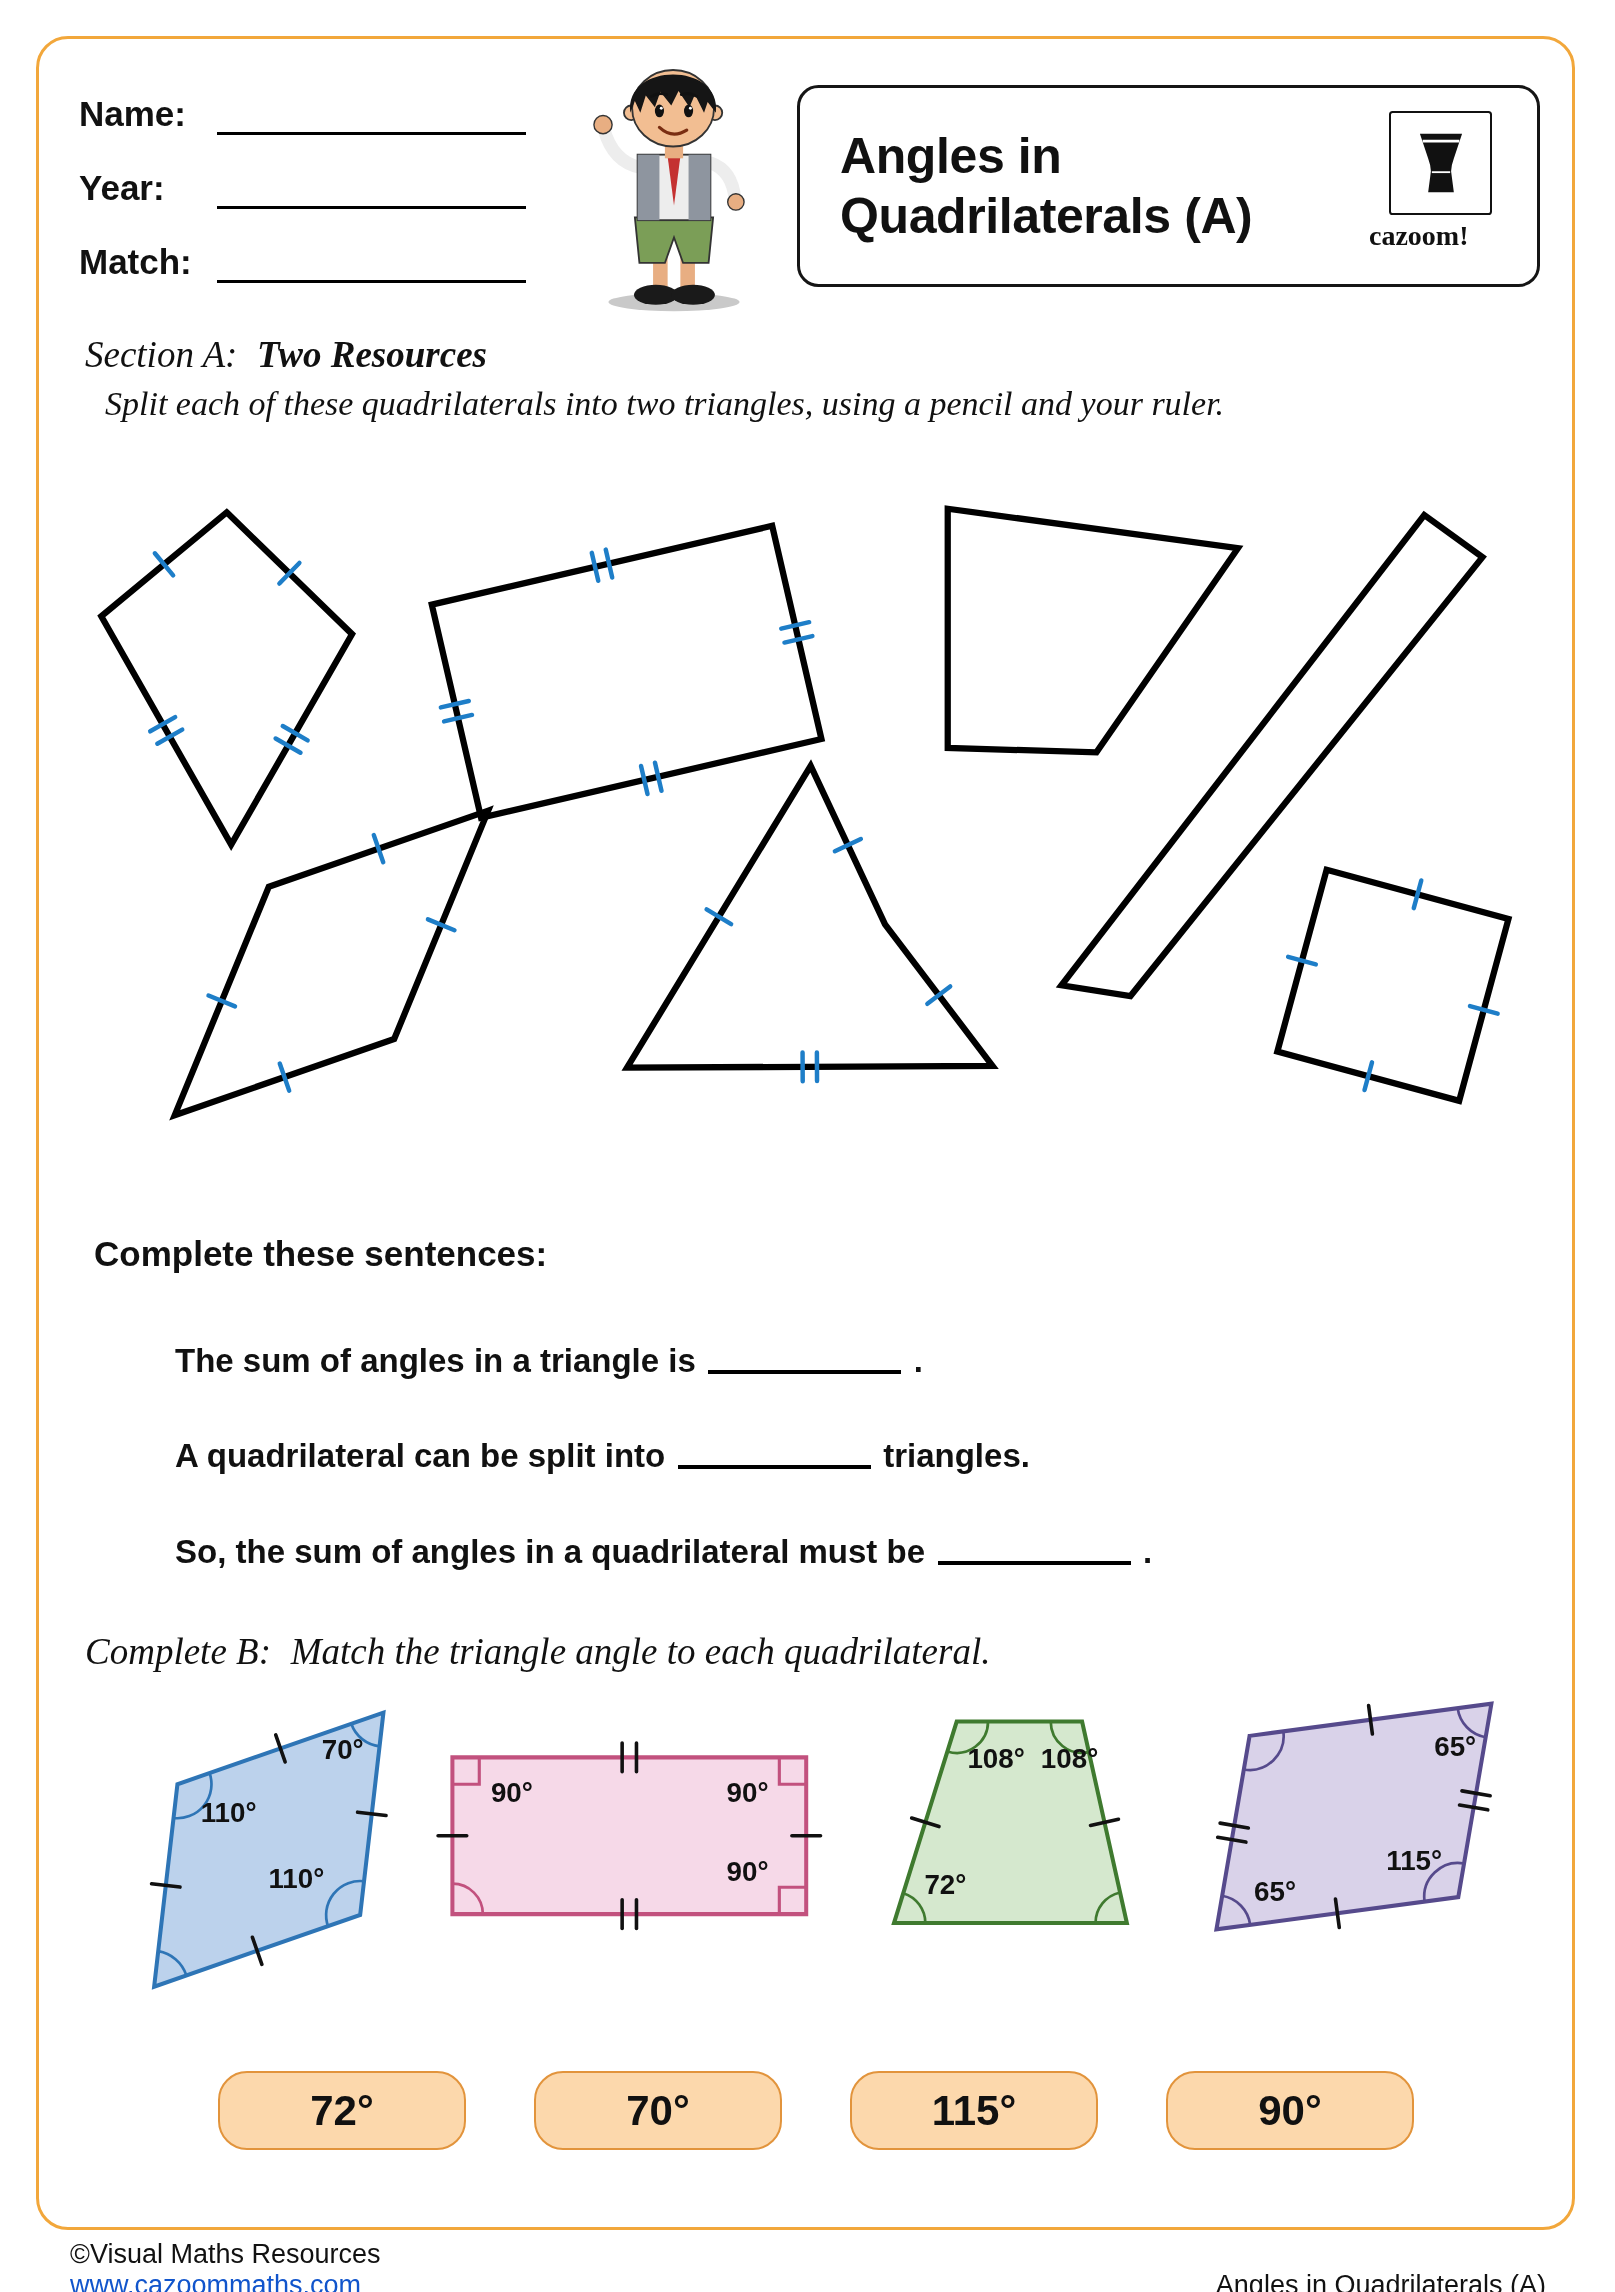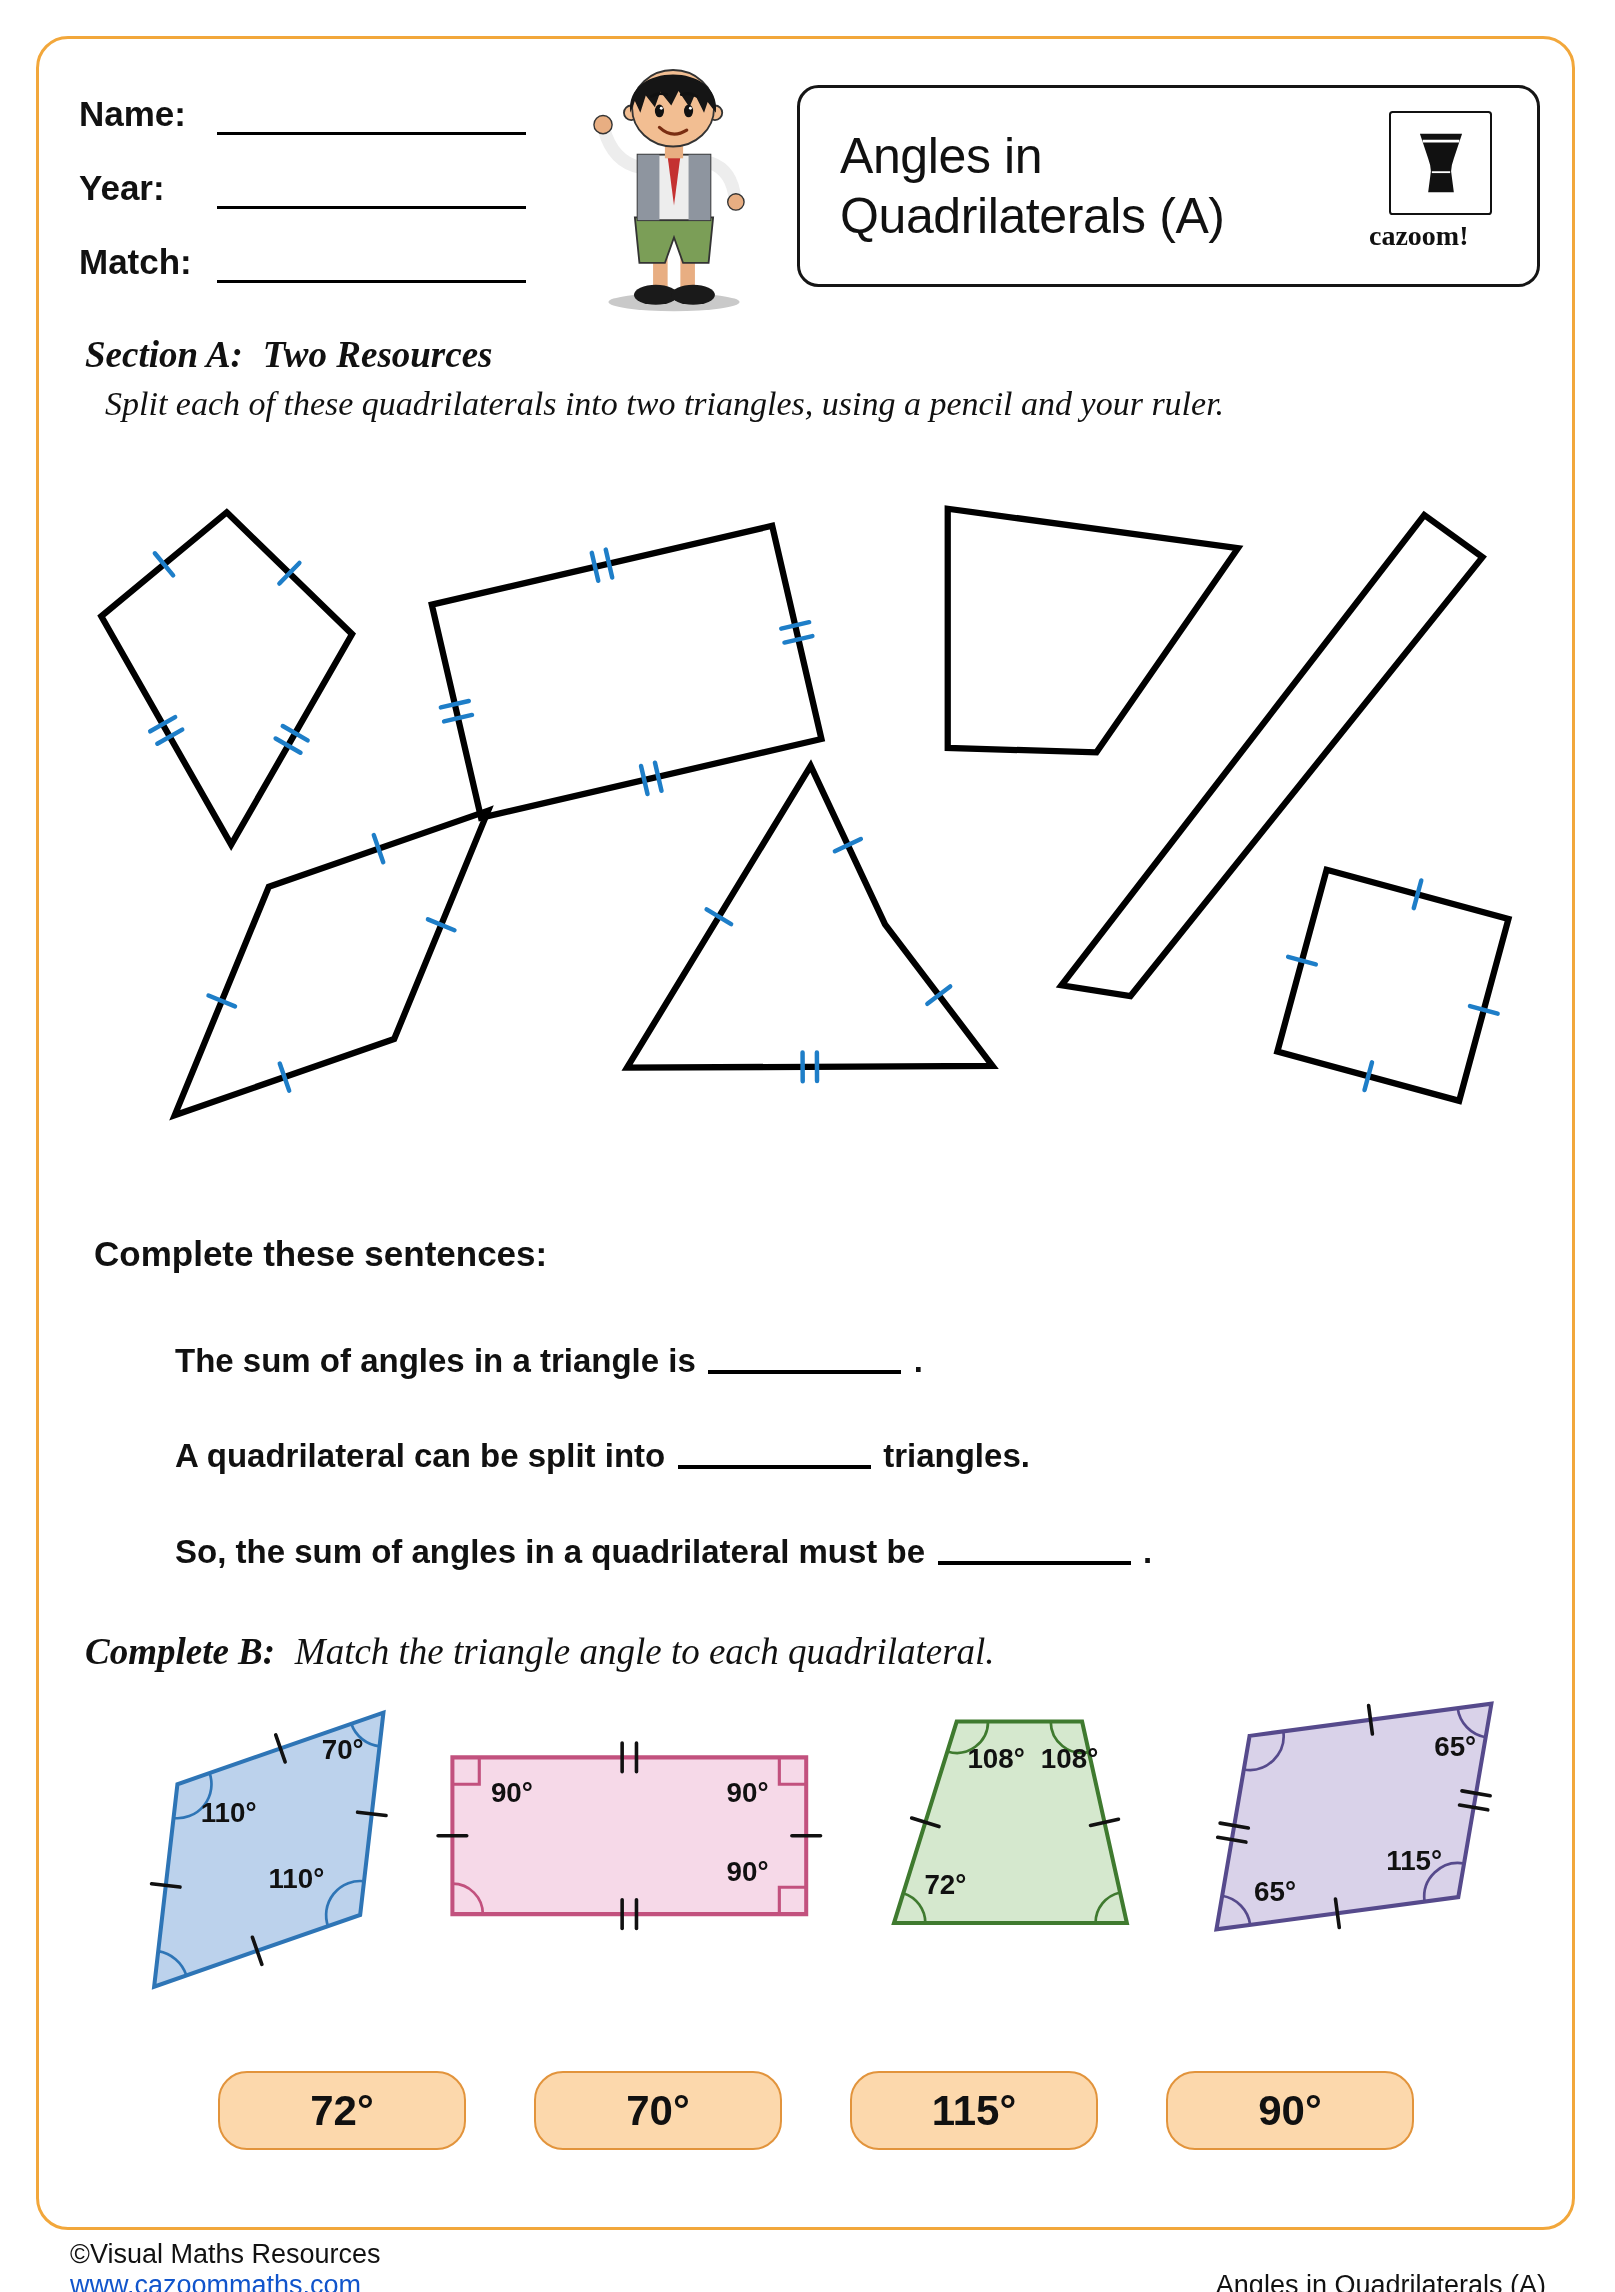--- a/index.html
+++ b/index.html
@@ -10,27 +10,27 @@
   .abs{position:absolute;}
   
   .frame{left:36px;top:36px;width:1539px;height:2194px;border:3.6px solid #F2A73B;border-radius:32px;box-sizing:border-box;}
   
   .fields{left:79px;top:90px;display:flex;flex-direction:column;gap:27px;}
   .field-row{display:flex;align-items:center;height:47px;}
   .field-label{font-size:35px;font-weight:bold;width:125px;}
   .field-line{width:309px;border-bottom:3.6px solid #000;height:39px;margin-left:12.5px;}
   
   .title-box{left:797px;top:85px;width:743px;height:202px;border:3.6px solid #151515;border-radius:21.5px;box-sizing:border-box;display:flex;align-items:center;background:#fff;}
-  .title-text{padding-left:40px;font-size:50px;font-weight:normal;line-height:1.2;letter-spacing:-0.4px;}
+  .title-text{padding-left:40px;font-size:50px;font-weight:bold;line-height:1.2;letter-spacing:-0.4px;}
   .logo{position:absolute;right:25px;top:23px;width:143px;text-align:left;}
   .logo-box{width:99px;height:100px;border:2.7px solid #111;border-radius:3.6px;margin:0 auto;display:flex;align-items:center;justify-content:center;background:#fff;}
   .logo-text{font-family:"Liberation Serif",serif;font-weight:bold;font-size:28px;margin-top:4.5px;}
   
   .section-heading{left:85px;font-family:"Liberation Serif",serif;font-style:italic;font-size:37px;white-space:nowrap;}
-  .section-heading .lead{font-weight:bold;}
+  .section-heading .lead{font-weight:normal;}
   .section-heading .rest-bold{font-weight:bold;margin-left:19.7px;}
   .section-heading .rest{margin-left:19.7px;}
   .instruction-a{left:85px;top:385px;font-family:"Liberation Serif",serif;font-style:italic;font-size:34px;margin-left:20px;}
   
   .sent-heading{left:94px;top:1234px;font-size:35px;font-weight:bold;}
   .sentence{left:175px;font-size:33px;font-weight:bold;white-space:nowrap;}
   .blank{display:inline-block;width:193px;height:3.6px;background:#000;margin:0 12.5px;vertical-align:-1.8px;}
   
   .answers{left:218px;top:2071px;display:flex;gap:68px;}
   .answer-box{width:248px;height:79px;background:#FCD8AC;border:2.7px solid #E2943C;border-radius:29px;box-sizing:border-box;display:flex;align-items:center;justify-content:center;font-size:42px;font-weight:bold;}

